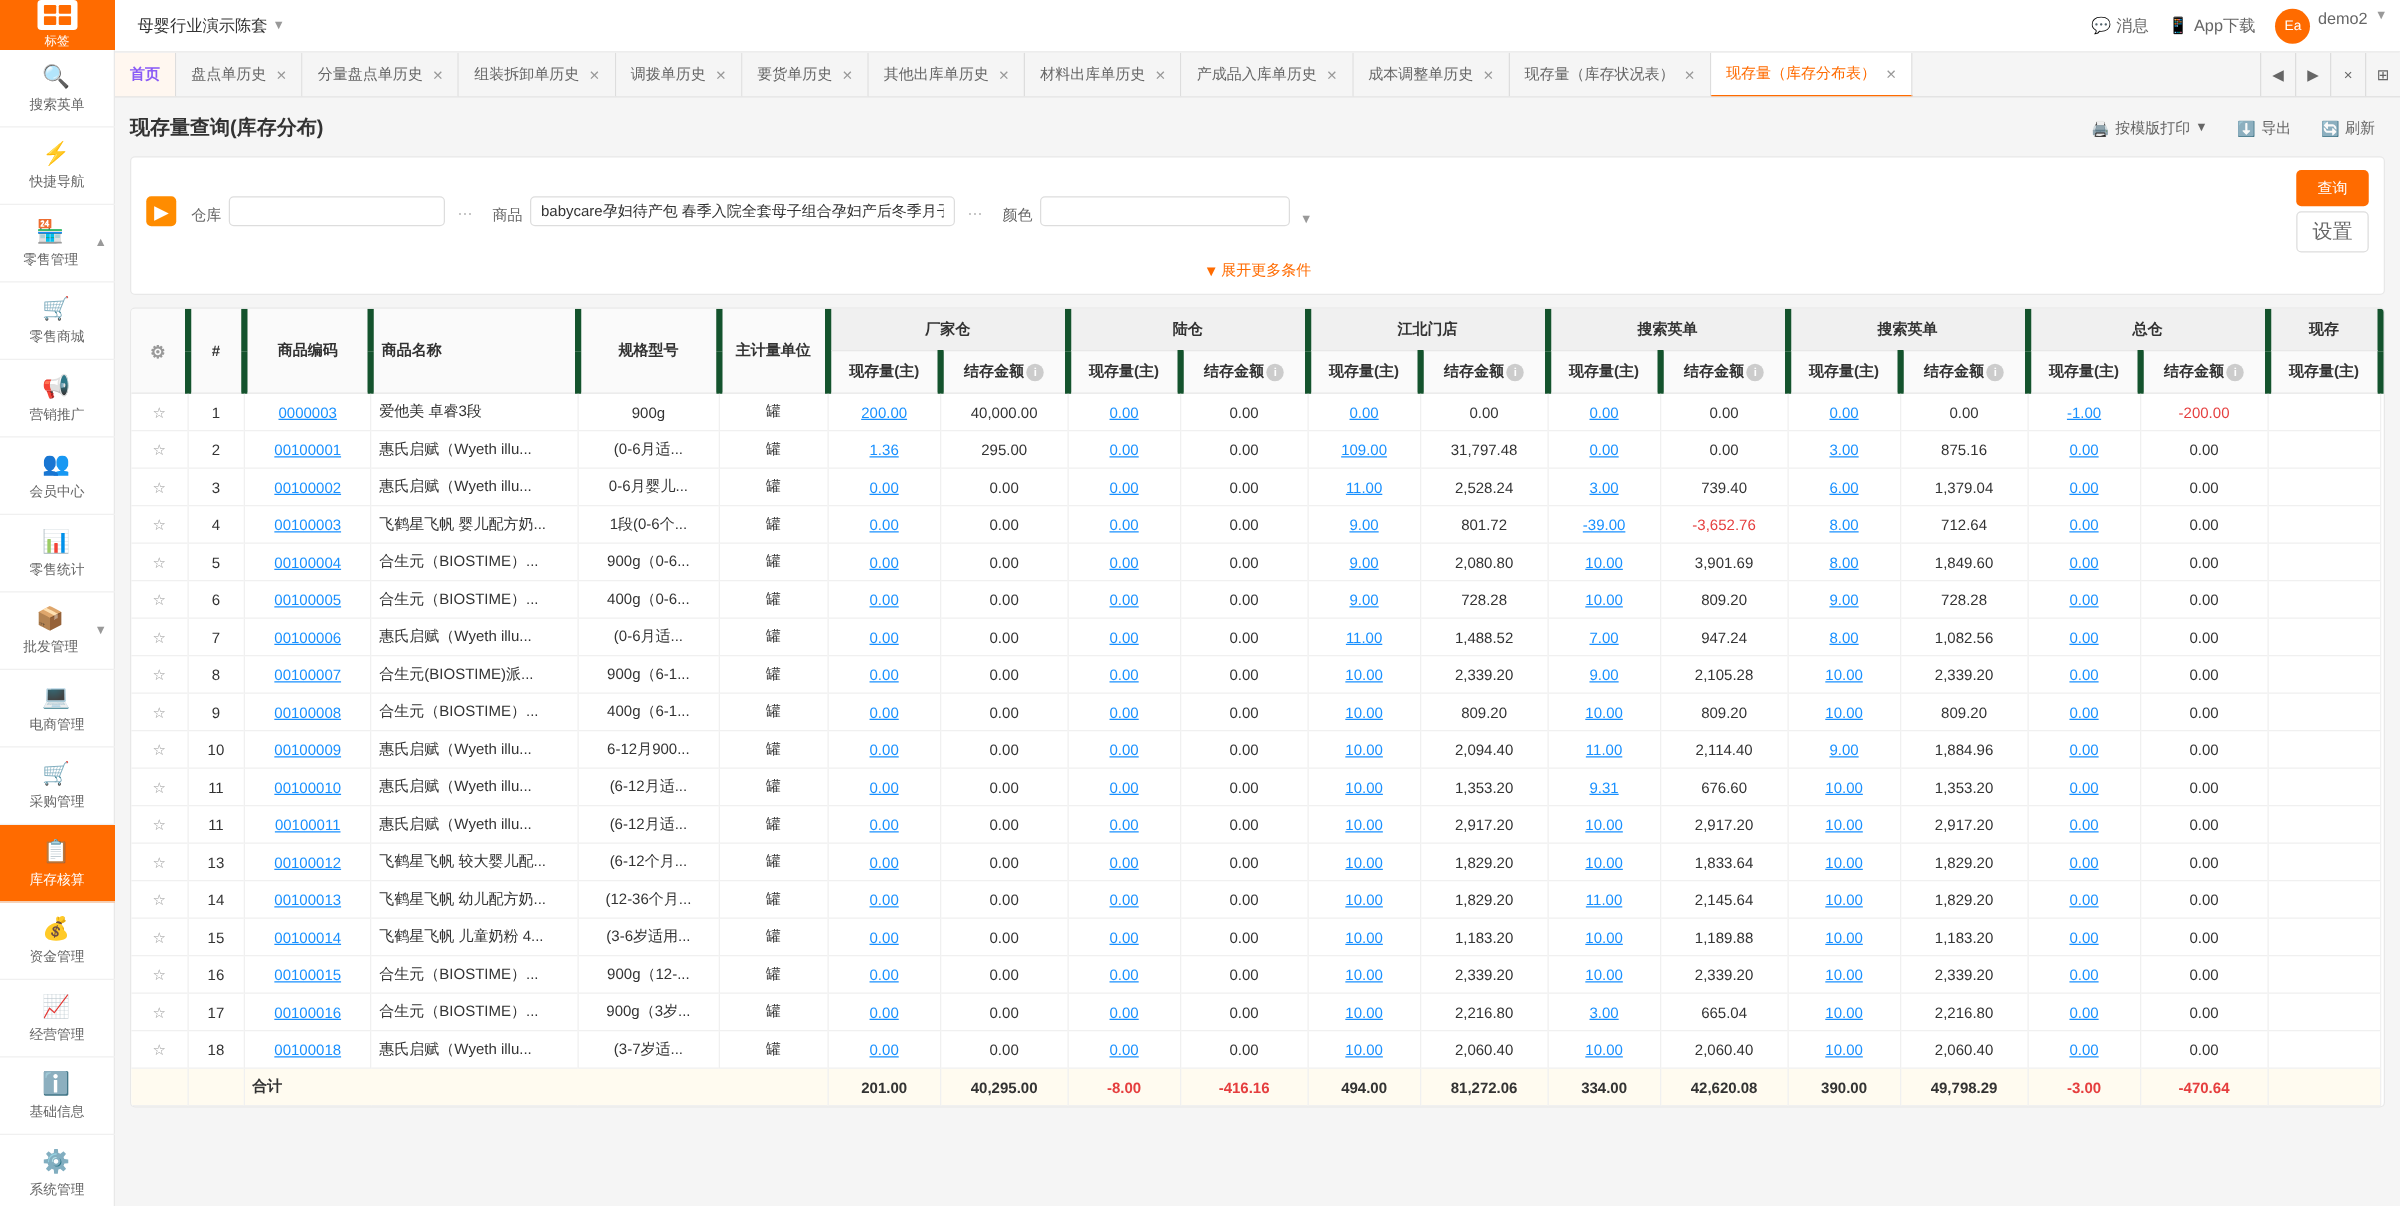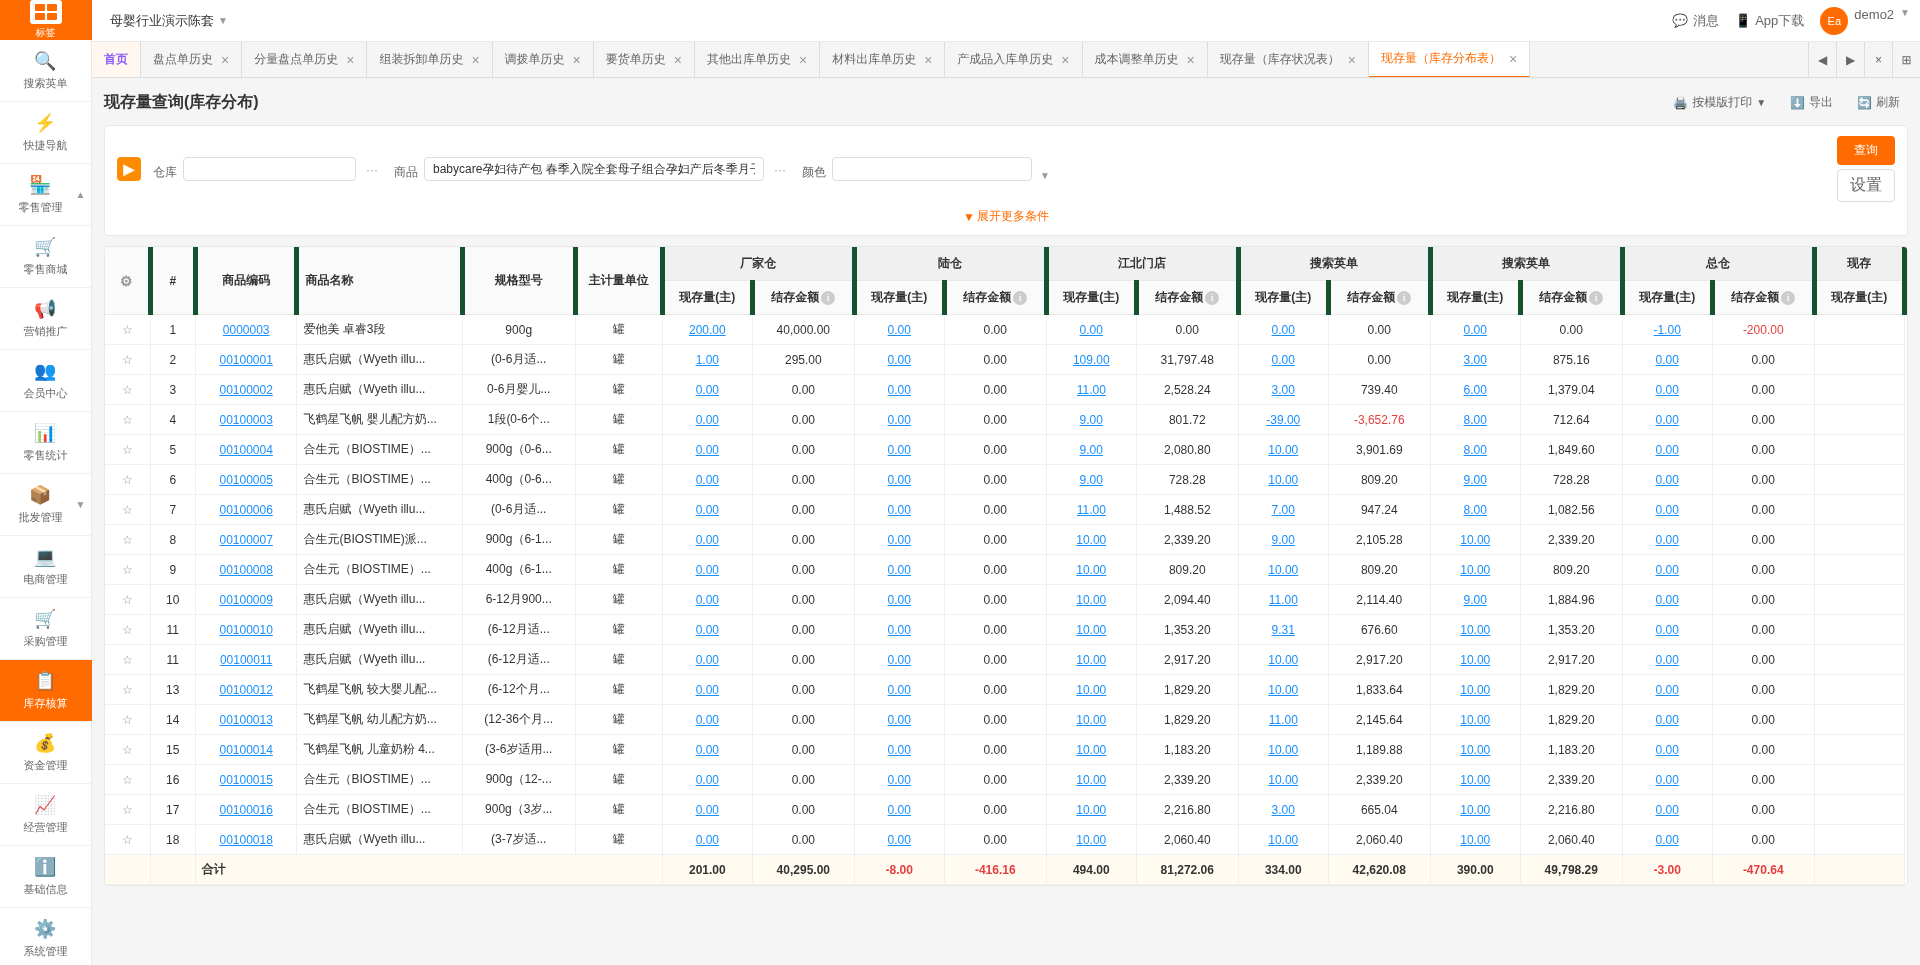--- a/index.html
+++ b/index.html
@@ -349,21 +349,21 @@
       <td class="negative">-200.00</td>
       <td></td>
     </tr>
           <tr>
       <td><span style="color:#999;cursor:pointer;">☆</span></td>
       <td>2</td>
       <td class="link-cell">00100001</td>
       <td class="text-left">惠氏启赋（Wyeth illu...</td>
       <td>(0-6月适...</td>
       <td>罐</td>
-      <td class="link-cell">1.00</td>
+      <td class="link-cell">1.36</td>
       <td>295.00</td>
       <td class="link-cell">0.00</td>
       <td>0.00</td>
       <td class="link-cell">109.00</td>
       <td>31,797.48</td>
       <td class="link-cell ">0.00</td>
       <td class="">0.00</td>
       <td class="link-cell">3.00</td>
       <td>875.16</td>
       <td class="link-cell ">0.00</td>

